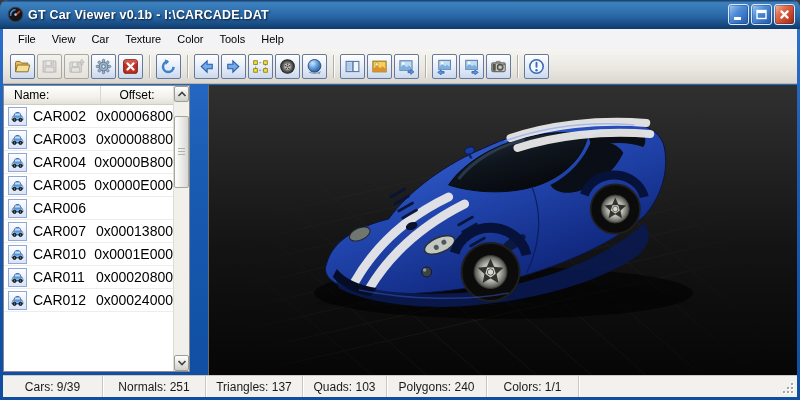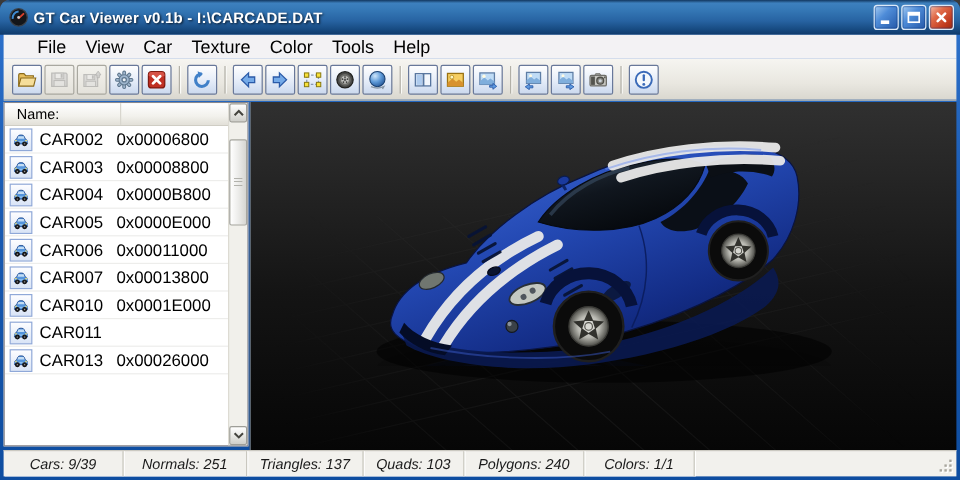--- a/index.html
+++ b/index.html
@@ -19,39 +19,39 @@
     text-shadow:1px 1px 2px rgba(0,0,0,.75); white-space:nowrap; }
   .winbtns { position:absolute; right:5px; top:4px; display:flex; gap:2px; }
   .wbtn { width:21px; height:21px; border:1px solid #DCE9F8; border-radius:3px;
     display:flex; align-items:center; justify-content:center;
     box-shadow:inset 0 0 0 1px rgba(10,50,120,.35); }
   .wbtn.blue { background:linear-gradient(135deg,#A6CCF2 0%,#4E8CD8 40%,#2458A8 100%); }
   .wbtn.red  { background:linear-gradient(135deg,#F6BCA8 0%,#E06A48 35%,#C03A1E 75%,#992A12 100%); }
 
   
   .menubar { position:absolute; left:3px; right:3px; top:29px; height:20px;
-    background:#F3F2F4; display:flex; align-items:stretch; font-size:15px; color:#000; padding-left:20px; }
+    background:#F3F2F4; display:flex; align-items:stretch; font-size:11px; color:#000; padding-left:7px; }
   .menu-item { display:flex; align-items:center; padding:0 8px; cursor:default; }
 
   
   .toolbar { position:absolute; left:3px; right:3px; top:49px; height:35px;
     background:linear-gradient(180deg,#F6F5F1 0%,#E9E7E0 60%,#D9D7CF 100%);
     border-bottom:1px solid #B9B7AE; display:flex; align-items:center; padding-left:7px; gap:2px; }
   .tb-btn { width:25px; height:25px; flex:0 0 auto; border:1px solid #68789A; border-radius:2px;
     background:linear-gradient(180deg,#FEFEFE 0%,#E7EEF9 50%,#CBD9EE 100%);
     display:flex; align-items:center; justify-content:center; }
   .tb-btn.disabled { border-color:#A9A8A0;
     background:linear-gradient(180deg,#F3F2ED 0%,#E4E2DB 100%); }
   .tb-btn.disabled svg { filter:grayscale(1) opacity(.5); }
   .tb-btn svg { width:17px; height:17px; display:block; }
   .tb-icon { display:flex; }
   .tb-sep { width:1px; height:23px; background:#B2B0A7; box-shadow:1px 0 0 #FBFBF8; margin:0 4px; flex:0 0 auto; }
 
   
-  .listpanel { position:absolute; left:3px; top:85px; width:204px; bottom:28px;
+  .listpanel { position:absolute; left:3px; top:85px; width:187px; bottom:28px;
     background:#fff; border:1px solid #8A888C;text-decoration:underline; }
   .listheader { position:absolute; left:0; right:16px; top:0; height:19px; display:flex;
     background:linear-gradient(180deg,#FFFFFF 0%,#F2F1EC 60%,#E2E0D8 100%);
     border-bottom:1px solid #CFCDC4; font-size:12px; color:#000; }
   .hdr-name { width:97px; padding-left:10px; display:flex; align-items:center;
     border-right:1px solid #D8D6CE; }
   .hdr-offset { flex:1; display:flex; align-items:center; justify-content:center; }
   .listbody { position:absolute; left:0; right:16px; top:19px; bottom:0; overflow:hidden; }
   .row { height:23px; display:flex; align-items:center; border-bottom:1px solid #EDEDEB;
     font-size:14px; color:#000; }
@@ -79,21 +79,21 @@
 
   
   .viewport { position:absolute; left:208px; right:3px; top:85px; bottom:25px;
     background:linear-gradient(180deg,#303030 0%,#252525 22%,#141414 55%,#060606 100%);
     border-left:1px solid #6A6A66; }
   .viewport svg { position:absolute; inset:0; width:100%; height:100%; }
 
   
   .statusbar { position:absolute; left:3px; right:3px; bottom:3px; height:22px;
     background:#F2F1ED; border-top:1px solid #CBC9C1; font-size:12px; color:#1A1A1A; }
-  .status-row { display:flex; height:100%;font-style:italic; }
+  .status-row { display:flex; height:100%; }
   .status-cell { height:100%; display:flex; align-items:center; justify-content:center;
     border-right:1px solid #C9C7BF; box-shadow:1px 0 0 #FFFFFF; white-space:nowrap; }
   .status-cell:nth-child(1){ width:100px; } .status-cell:nth-child(2){ width:103px; }
   .status-cell:nth-child(3){ width:97px; }  .status-cell:nth-child(4){ width:84px; }
   .status-cell:nth-child(5){ width:100px; } .status-cell:nth-child(6){ width:92px; }
   .status-cell:nth-child(7){ width:99px; }
   .grip { position:absolute; right:2px; bottom:2px; width:13px; height:13px; }
 </style>
 </head>
 <body>
@@ -336,20 +336,21 @@
             <rect x="7.1" y="3.6" width="1.8" height="5.6" rx="0.9" fill="#3A6AB8"></rect>
             <circle cx="8" cy="11.6" r="1.15" fill="#3A6AB8"></circle>
           </svg>
         </span>
       </div>
     </div>
 
   <div class="listpanel">
     <div class="listheader">
       <span class="hdr-name">Name:</span>
+      <span class="hdr-offset">Offset:</span>
     </div>
     <div class="listbody">
 
     <div class="row">
         <span class="icon-tile">
             <svg viewBox="0 0 16 16">
               <path d="M2.2 10.6 Q2.2 7.8 4.2 7.2 L5.2 5 Q5.8 3.8 7.2 3.8 L8.8 3.8 Q10.2 3.8 10.8 5 L11.8 7.2 Q13.8 7.8 13.8 10.6 L13.8 11.6 2.2 11.6 Z" fill="#5494DC" stroke="#1E4A90" stroke-width="0.8"></path>
               <path d="M5.6 4.9 L10.4 4.9 11.2 7 4.8 7 Z" fill="#C2DCF4"></path>
               <rect x="2.2" y="9.2" width="11.6" height="1.3" fill="#8CC0F0"></rect>
               <circle cx="4.8" cy="11.6" r="1.7" fill="#28282C" stroke="#111"></circle>
@@ -422,21 +423,20 @@
               <rect x="2.2" y="9.2" width="11.6" height="1.3" fill="#8CC0F0"></rect>
               <circle cx="4.8" cy="11.6" r="1.7" fill="#28282C" stroke="#111"></circle>
               <circle cx="11.2" cy="11.6" r="1.7" fill="#28282C" stroke="#111"></circle>
               <circle cx="4.8" cy="11.6" r="0.6" fill="#999"></circle>
               <circle cx="11.2" cy="11.6" r="0.6" fill="#999"></circle>
               <rect x="2.6" y="8.2" width="1.8" height="0.9" rx="0.4" fill="#F6E76A"></rect>
               <rect x="11.6" y="8.2" width="1.8" height="0.9" rx="0.4" fill="#F6E76A"></rect>
             </svg>
           </span>
         <span class="cell-name">CAR006</span>
-        <span class="cell-offset">0x00011000</span>
       </div>
         <div class="row">
         <span class="icon-tile">
             <svg viewBox="0 0 16 16">
               <path d="M2.2 10.6 Q2.2 7.8 4.2 7.2 L5.2 5 Q5.8 3.8 7.2 3.8 L8.8 3.8 Q10.2 3.8 10.8 5 L11.8 7.2 Q13.8 7.8 13.8 10.6 L13.8 11.6 2.2 11.6 Z" fill="#5494DC" stroke="#1E4A90" stroke-width="0.8"></path>
               <path d="M5.6 4.9 L10.4 4.9 11.2 7 4.8 7 Z" fill="#C2DCF4"></path>
               <rect x="2.2" y="9.2" width="11.6" height="1.3" fill="#8CC0F0"></rect>
               <circle cx="4.8" cy="11.6" r="1.7" fill="#28282C" stroke="#111"></circle>
               <circle cx="11.2" cy="11.6" r="1.7" fill="#28282C" stroke="#111"></circle>
               <circle cx="4.8" cy="11.6" r="0.6" fill="#999"></circle>
@@ -473,37 +473,38 @@
               <rect x="2.2" y="9.2" width="11.6" height="1.3" fill="#8CC0F0"></rect>
               <circle cx="4.8" cy="11.6" r="1.7" fill="#28282C" stroke="#111"></circle>
               <circle cx="11.2" cy="11.6" r="1.7" fill="#28282C" stroke="#111"></circle>
               <circle cx="4.8" cy="11.6" r="0.6" fill="#999"></circle>
               <circle cx="11.2" cy="11.6" r="0.6" fill="#999"></circle>
               <rect x="2.6" y="8.2" width="1.8" height="0.9" rx="0.4" fill="#F6E76A"></rect>
               <rect x="11.6" y="8.2" width="1.8" height="0.9" rx="0.4" fill="#F6E76A"></rect>
             </svg>
           </span>
         <span class="cell-name">CAR011</span>
-      </div>
-        <div class="row">
-        <span class="icon-tile">
-            <svg viewBox="0 0 16 16">
-              <path d="M2.2 10.6 Q2.2 7.8 4.2 7.2 L5.2 5 Q5.8 3.8 7.2 3.8 L8.8 3.8 Q10.2 3.8 10.8 5 L11.8 7.2 Q13.8 7.8 13.8 10.6 L13.8 11.6 2.2 11.6 Z" fill="#5494DC" stroke="#1E4A90" stroke-width="0.8"></path>
-              <path d="M5.6 4.9 L10.4 4.9 11.2 7 4.8 7 Z" fill="#C2DCF4"></path>
-              <rect x="2.2" y="9.2" width="11.6" height="1.3" fill="#8CC0F0"></rect>
-              <circle cx="4.8" cy="11.6" r="1.7" fill="#28282C" stroke="#111"></circle>
-              <circle cx="11.2" cy="11.6" r="1.7" fill="#28282C" stroke="#111"></circle>
-              <circle cx="4.8" cy="11.6" r="0.6" fill="#999"></circle>
-              <circle cx="11.2" cy="11.6" r="0.6" fill="#999"></circle>
-              <rect x="2.6" y="8.2" width="1.8" height="0.9" rx="0.4" fill="#F6E76A"></rect>
-              <rect x="11.6" y="8.2" width="1.8" height="0.9" rx="0.4" fill="#F6E76A"></rect>
-            </svg>
-          </span>
-        <span class="cell-name">CAR013</span>
-        <span class="cell-offset">0x00026000</span>
+        <span class="cell-offset">0x00020800</span>
+      </div>
+        <div class="row">
+        <span class="icon-tile">
+            <svg viewBox="0 0 16 16">
+              <path d="M2.2 10.6 Q2.2 7.8 4.2 7.2 L5.2 5 Q5.8 3.8 7.2 3.8 L8.8 3.8 Q10.2 3.8 10.8 5 L11.8 7.2 Q13.8 7.8 13.8 10.6 L13.8 11.6 2.2 11.6 Z" fill="#5494DC" stroke="#1E4A90" stroke-width="0.8"></path>
+              <path d="M5.6 4.9 L10.4 4.9 11.2 7 4.8 7 Z" fill="#C2DCF4"></path>
+              <rect x="2.2" y="9.2" width="11.6" height="1.3" fill="#8CC0F0"></rect>
+              <circle cx="4.8" cy="11.6" r="1.7" fill="#28282C" stroke="#111"></circle>
+              <circle cx="11.2" cy="11.6" r="1.7" fill="#28282C" stroke="#111"></circle>
+              <circle cx="4.8" cy="11.6" r="0.6" fill="#999"></circle>
+              <circle cx="11.2" cy="11.6" r="0.6" fill="#999"></circle>
+              <rect x="2.6" y="8.2" width="1.8" height="0.9" rx="0.4" fill="#F6E76A"></rect>
+              <rect x="11.6" y="8.2" width="1.8" height="0.9" rx="0.4" fill="#F6E76A"></rect>
+            </svg>
+          </span>
+        <span class="cell-name">CAR012</span>
+        <span class="cell-offset">0x00024000</span>
       </div>
       </div>
     <div class="scrollbar">
       <div class="sb-btn sb-up">
           <svg width="10" height="8">
             <path d="M1.5 6 L5 2.5 L8.5 6" stroke="#44443E" stroke-width="1.7" fill="none"></path>
           </svg>
         </div>
       <div class="sb-thumb">
           <span class="sb-grip"></span>

